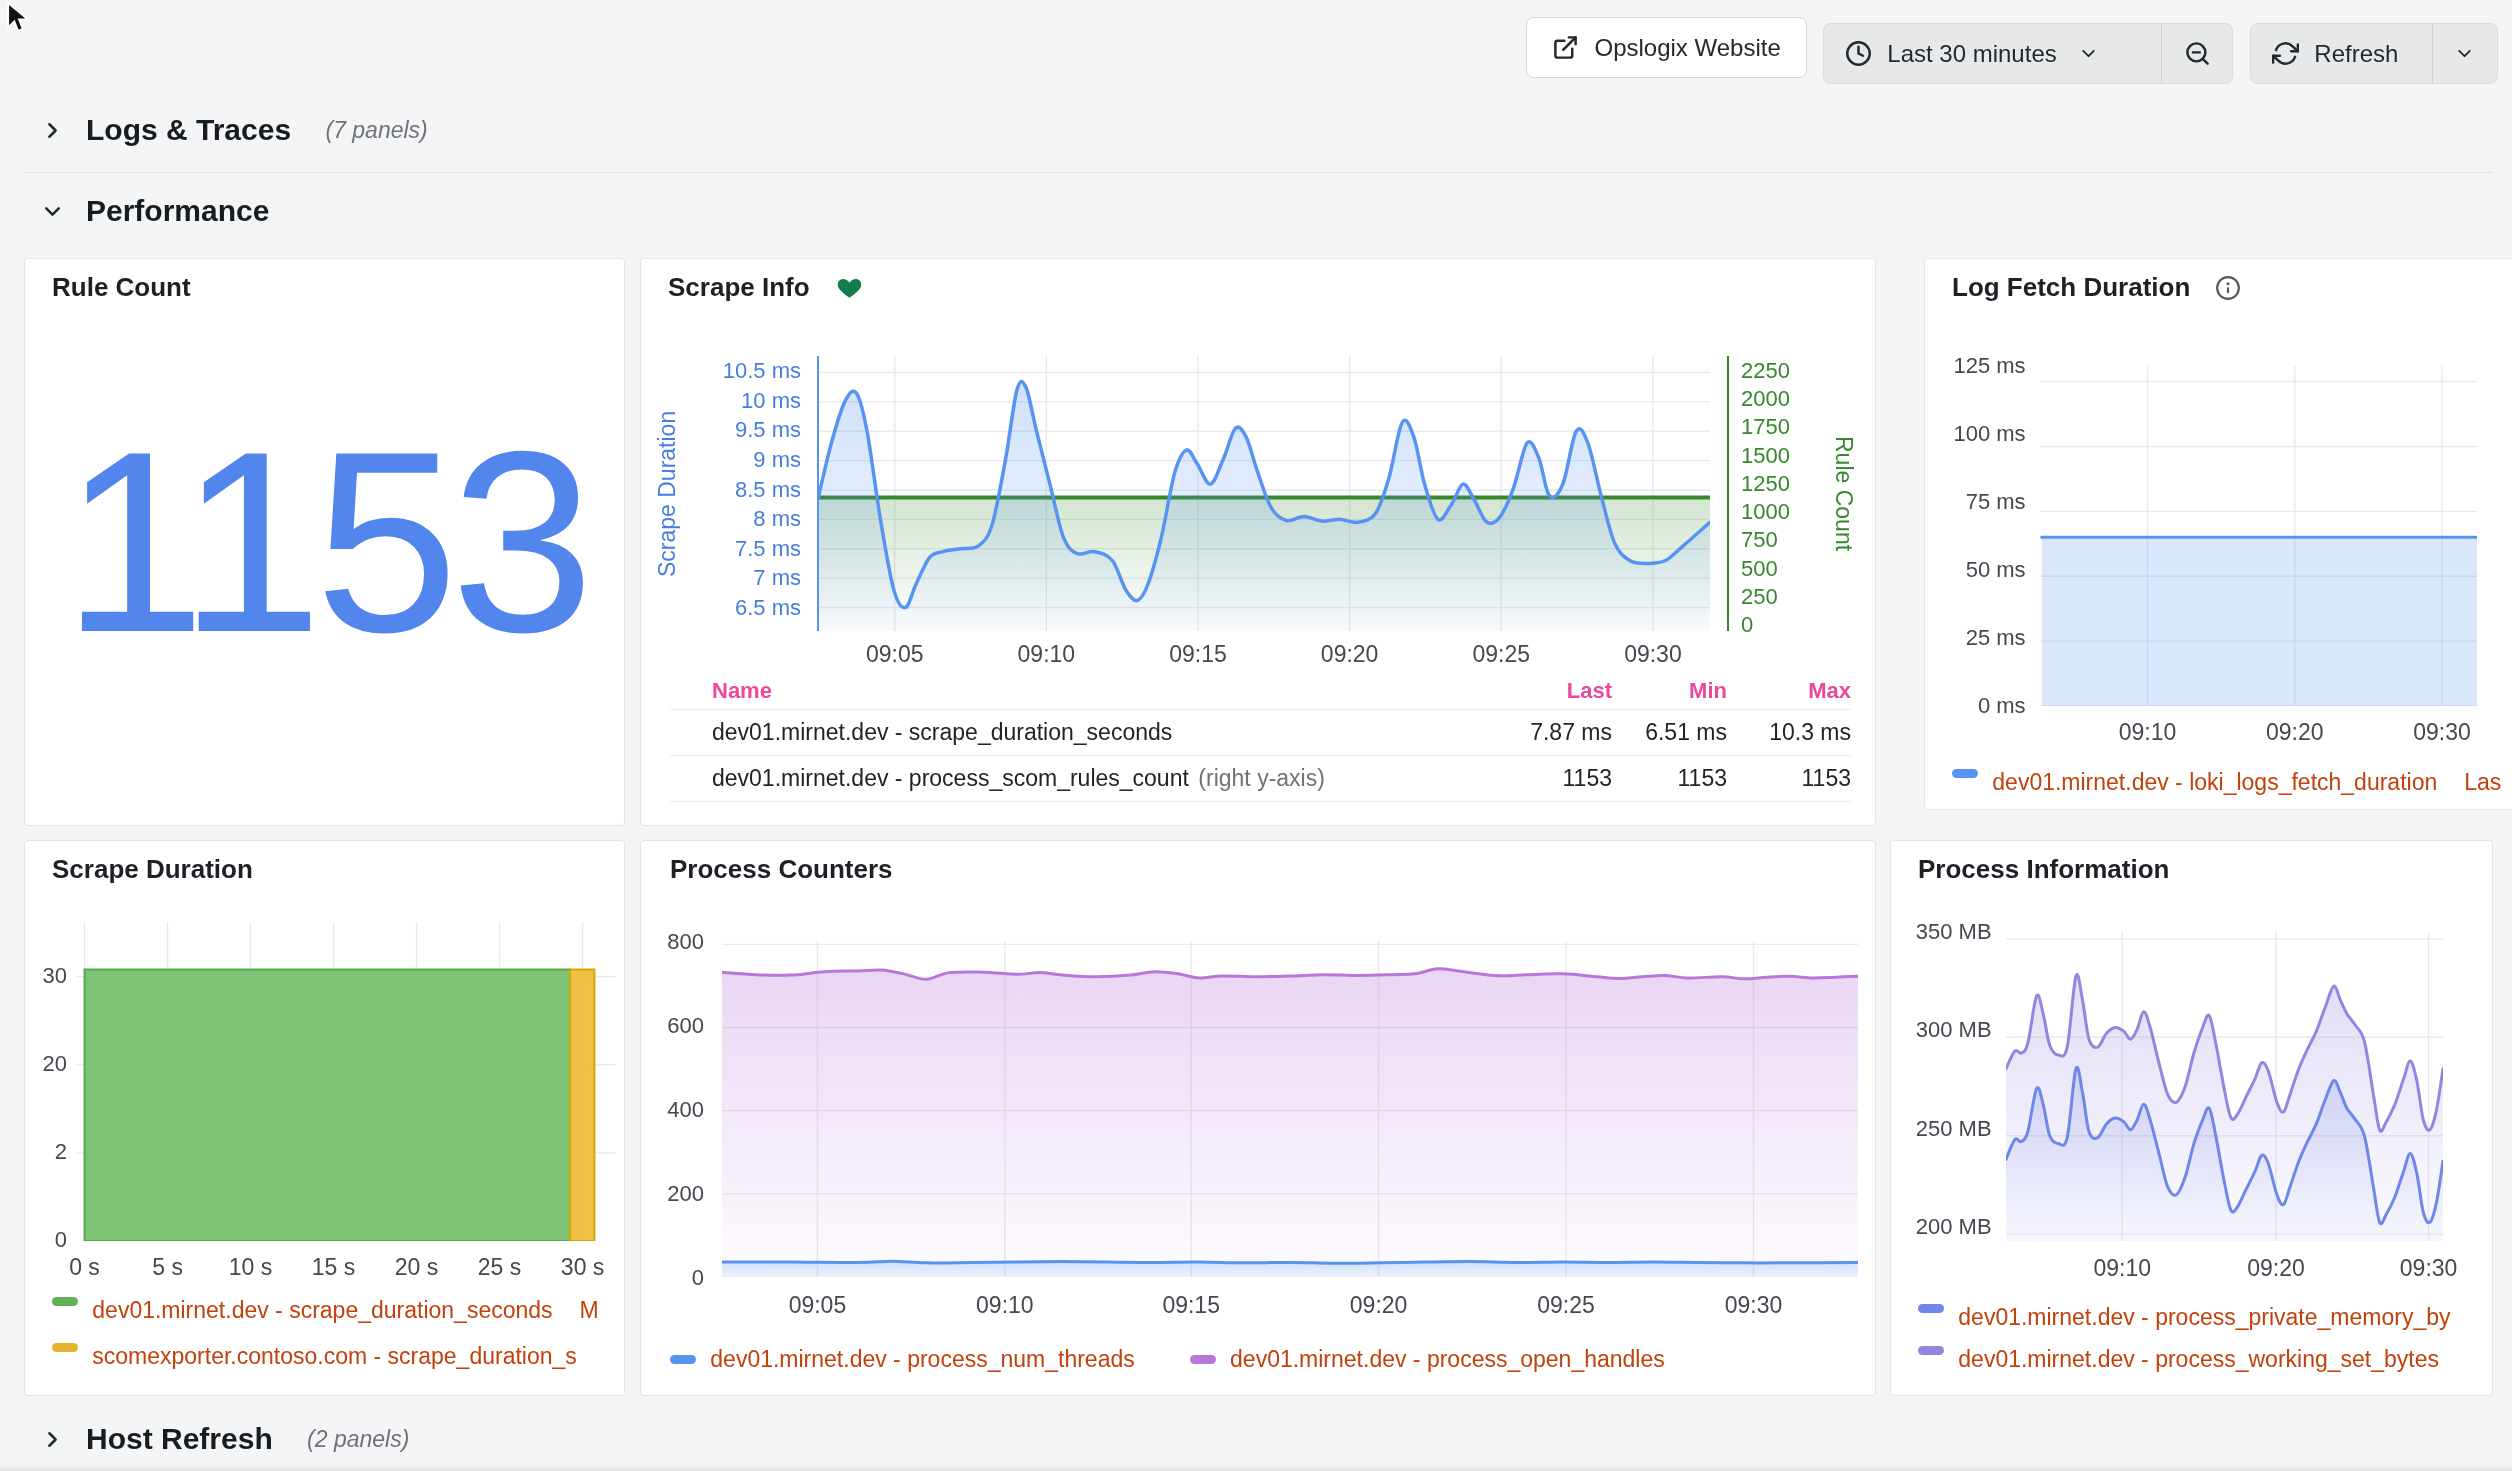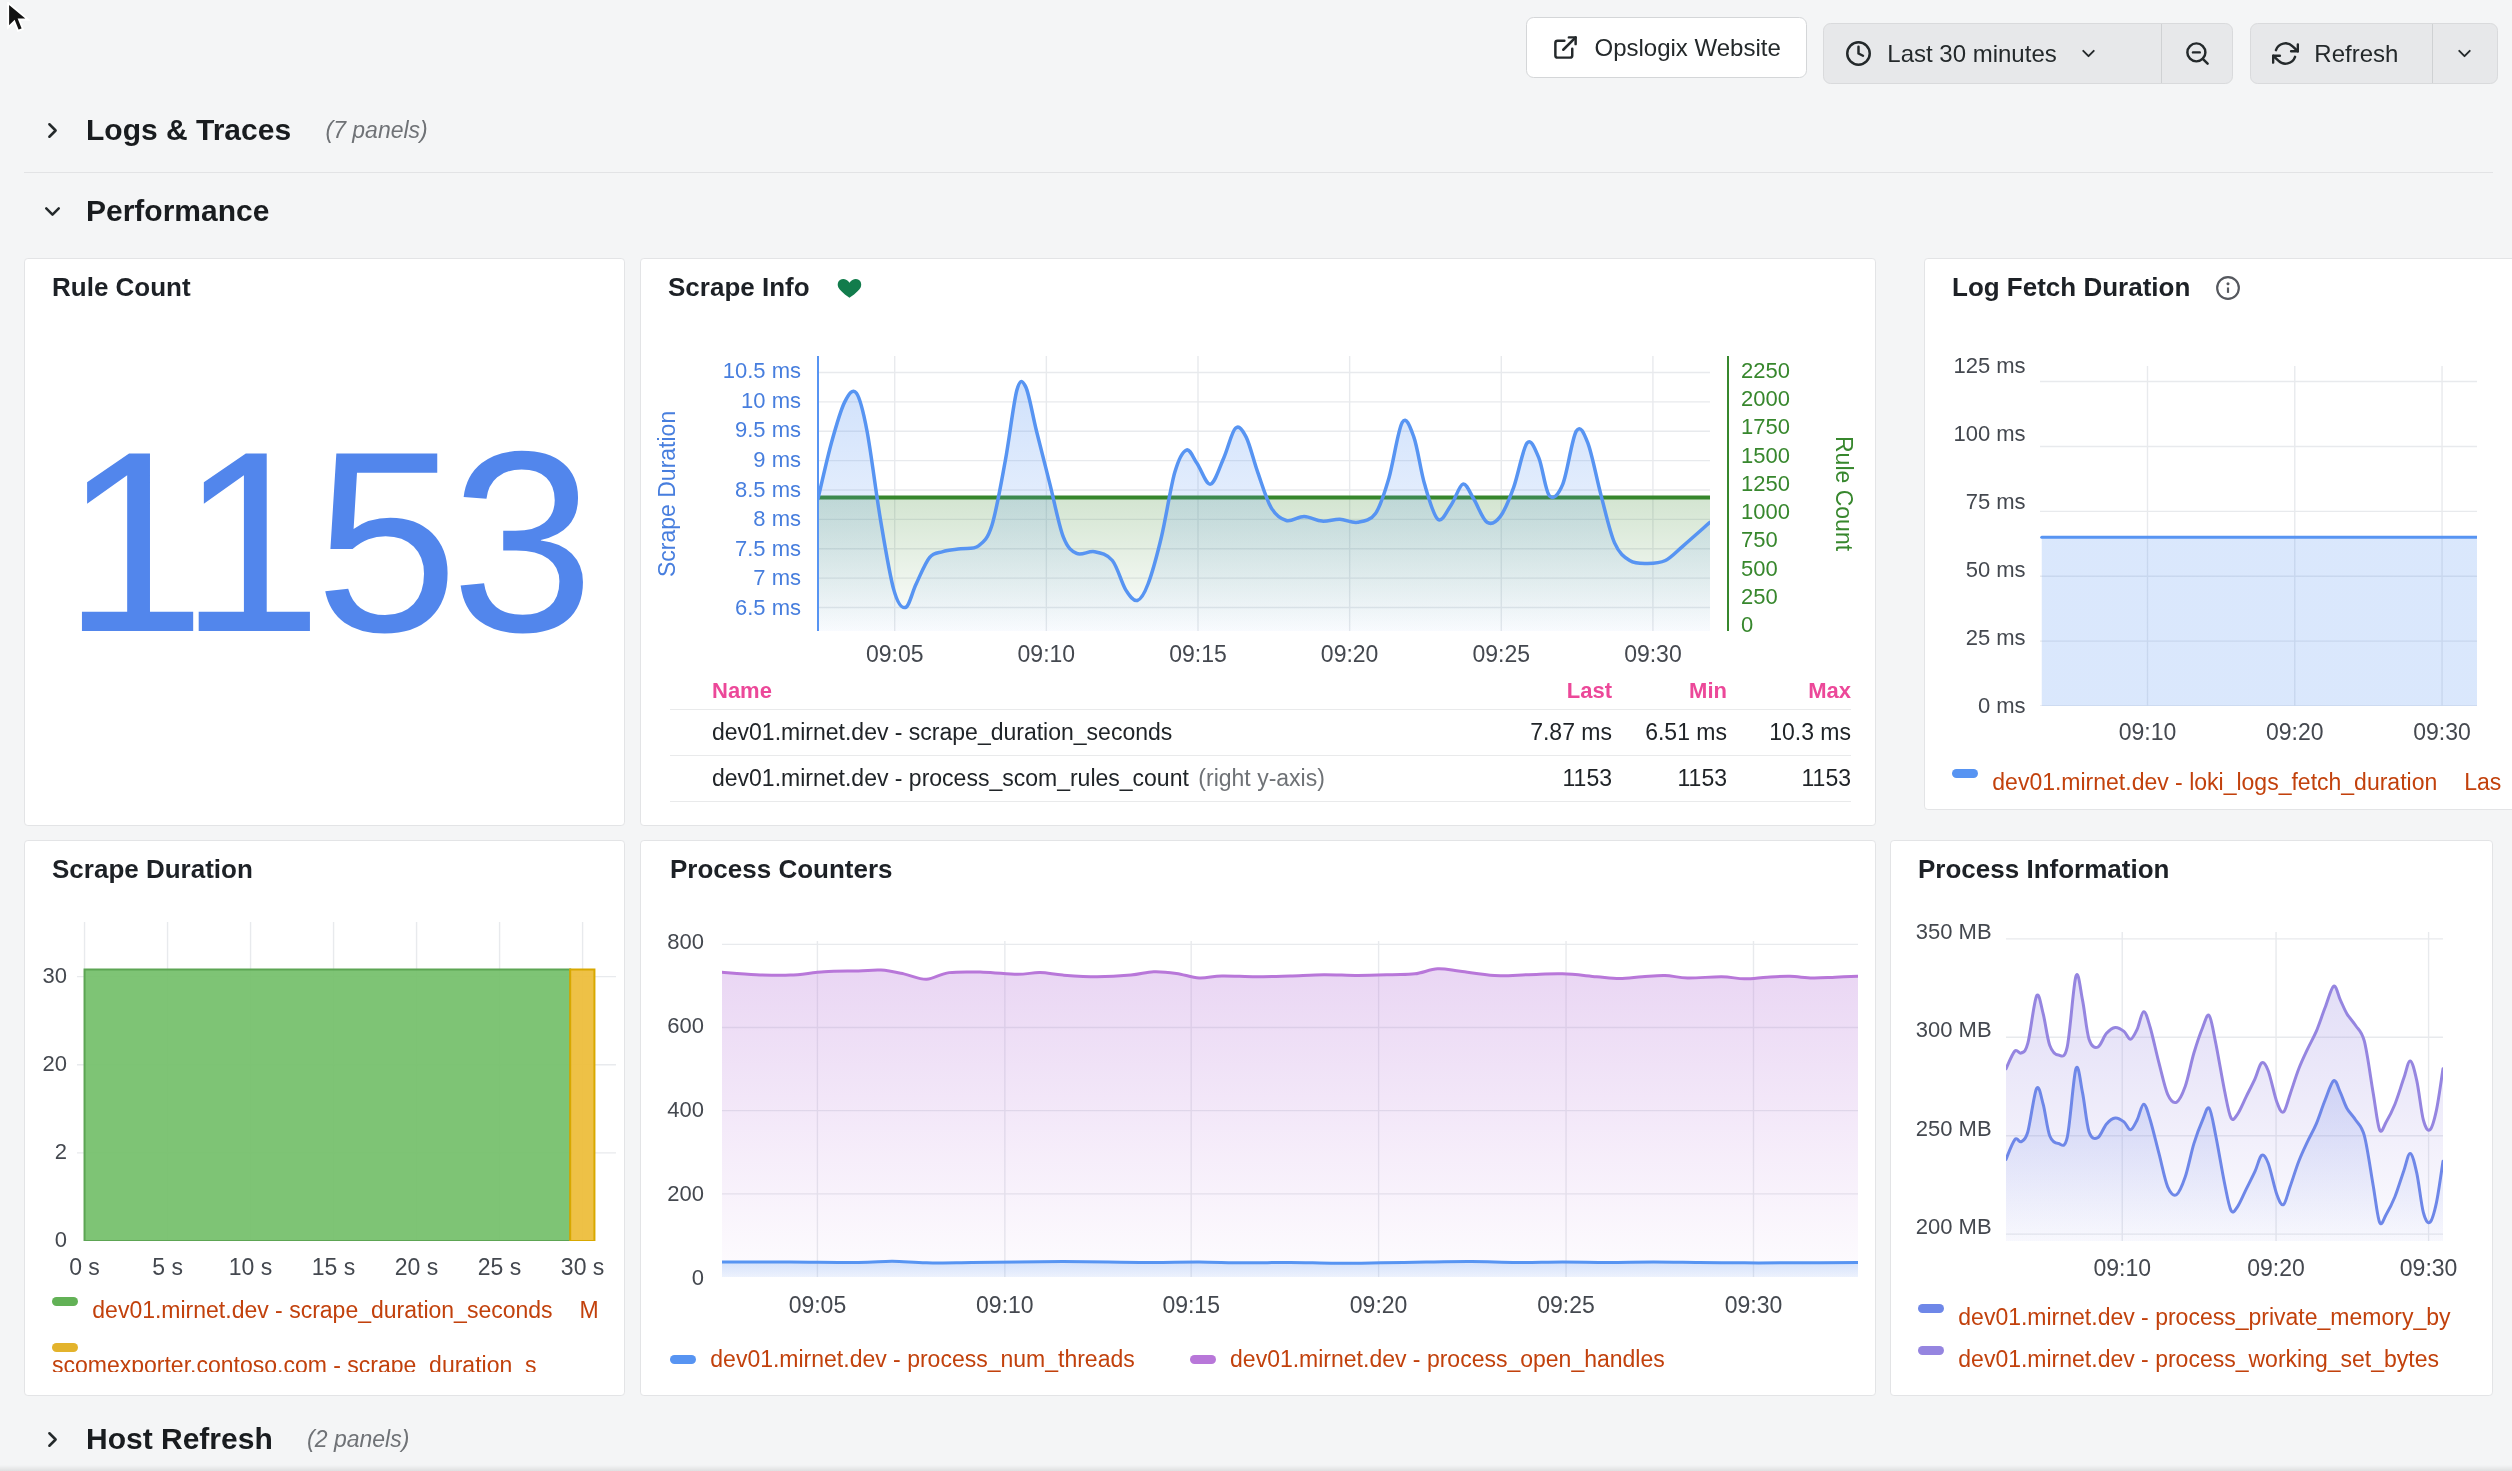--- a/index.html
+++ b/index.html
@@ -322,21 +322,21 @@
         <span style="left: 47.6%;">15 s</span>
         <span style="left: 63%;">20 s</span>
         <span style="left: 78.4%;">25 s</span>
         <span style="left: 93.8%;">30 s</span>
       </div>
     <div class="legend-row" style="left:27px;top:456px;width:552px;height:29px;">
       <span class="swatch" style="background: rgb(98, 177, 86);"></span>
       <span>dev01.mirnet.dev - scrape_duration_seconds</span>
       <span class="trail">M</span>
     </div>
-    <div class="legend-row" style="left:27px;top:502px;width:552px;height:29px;flex-direction:column;">
+    <div class="legend-row" style="left:27px;top:502px;width:552px;height:29px;">
       <span class="swatch" style="background: rgb(227, 179, 44);"></span>
       <span>scomexporter.contoso.com - scrape_duration_s</span>
     </div>
   </div>
 
   <div class="panel" style="left:640px;top:840px;width:1236px;height:556px;">
     <div class="ptitle" style="left:29px;">
       <span>Process Counters</span>
     </div>
     <div class="ytick-col" style="left:0px;top:88px;width:63px;height:361px;">

